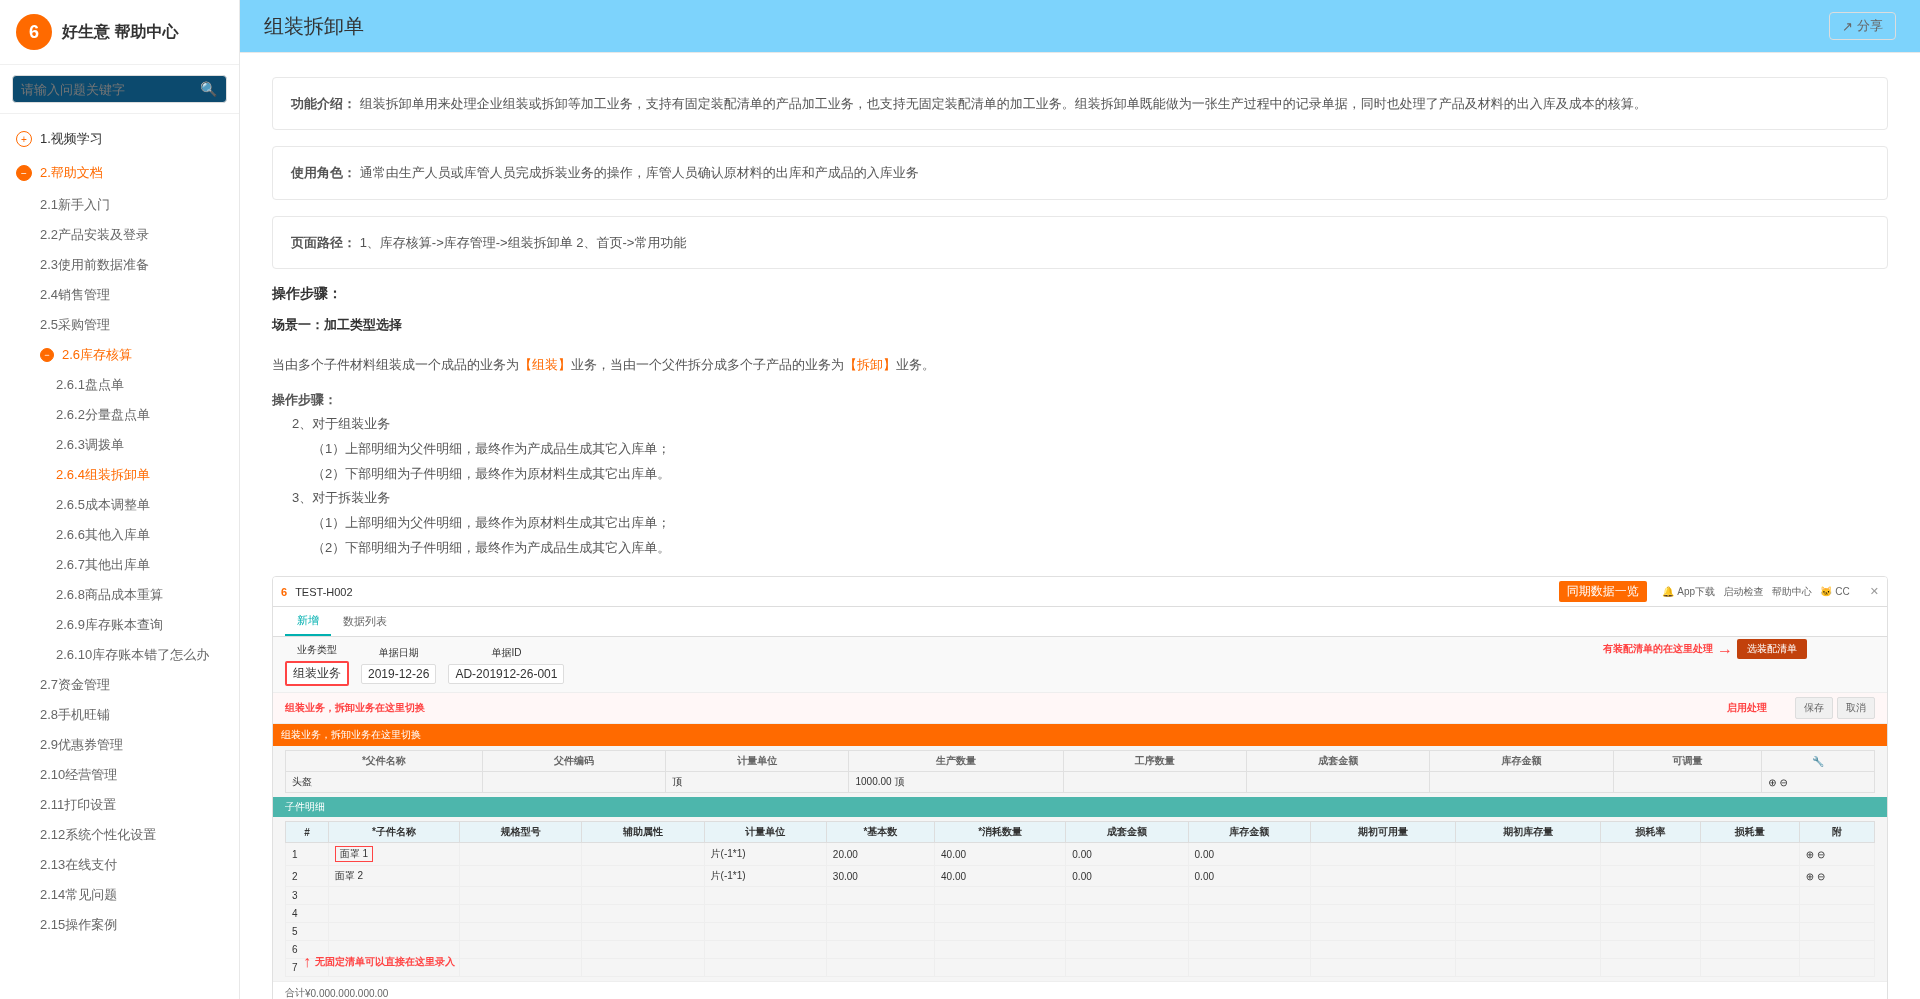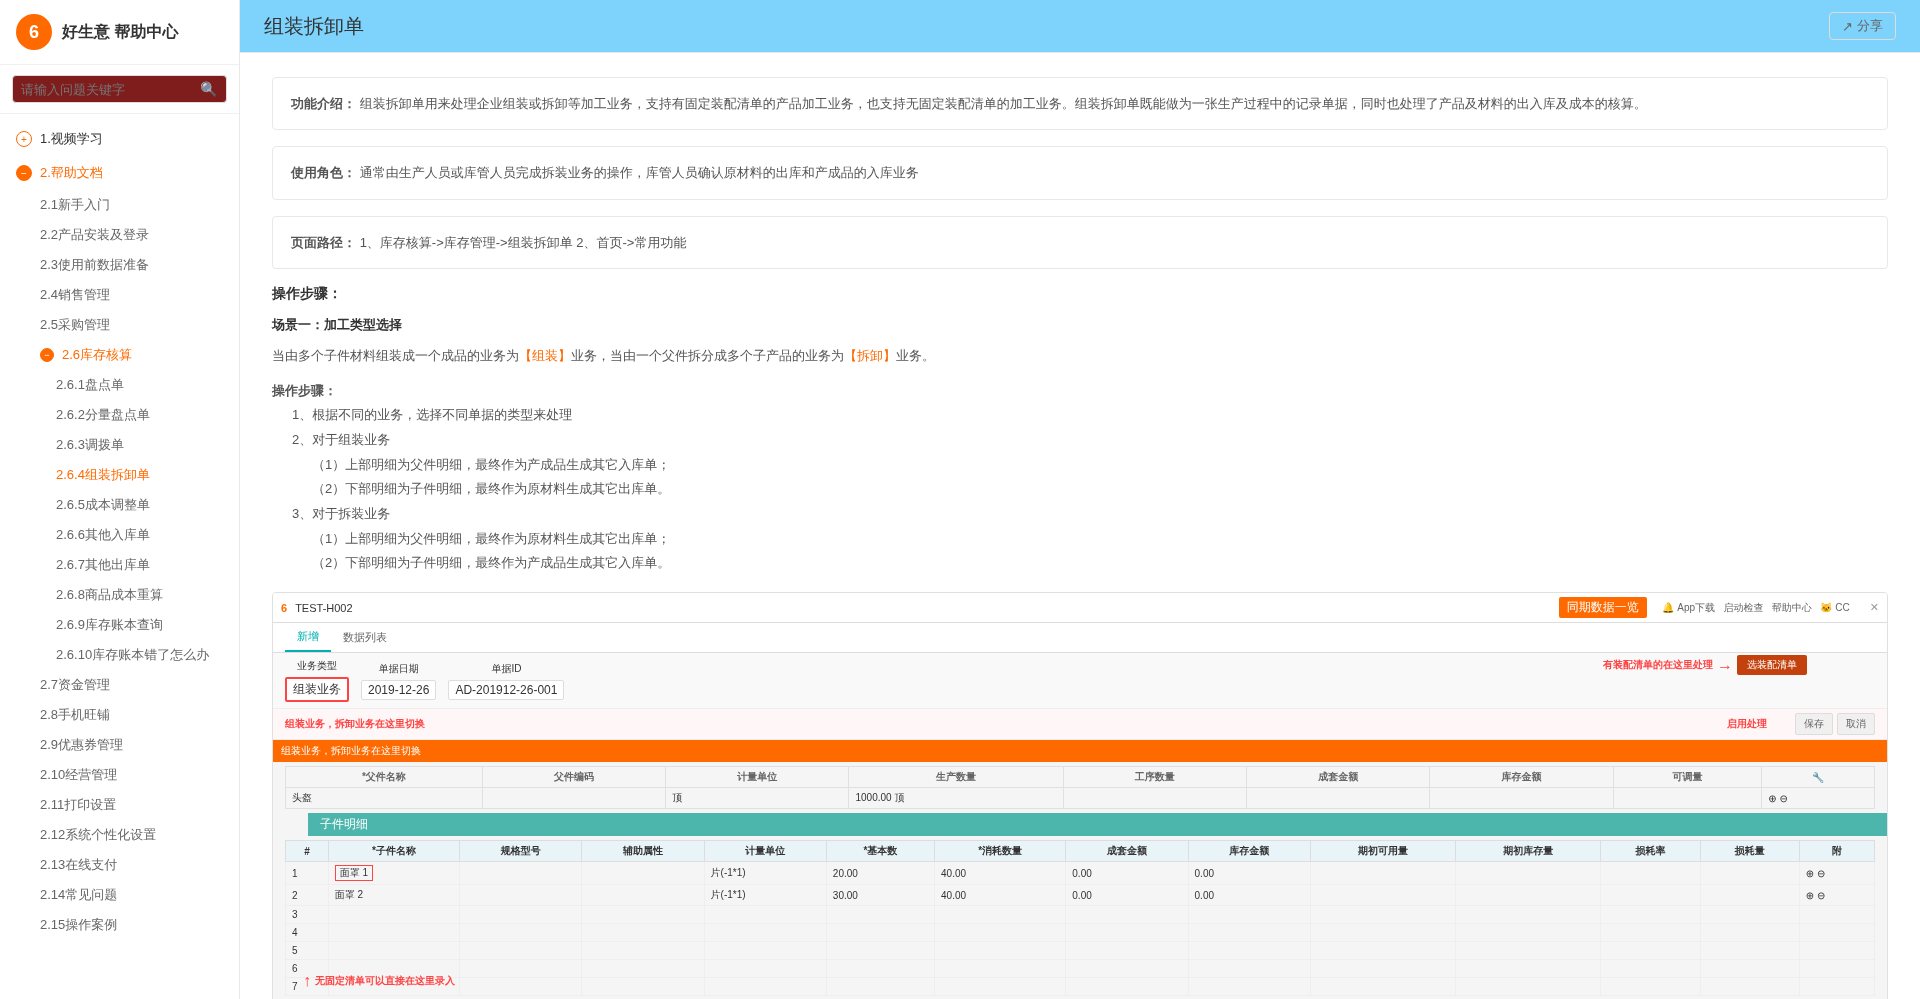--- a/index.html
+++ b/index.html
@@ -49,21 +49,21 @@
       padding: 10px 12px;
       border-bottom: 1px solid #f0f0f0;
     }
 
     .search-box {
       display: flex;
       align-items: center;
       border: 1px solid #ddd;
       border-radius: 4px;
       padding: 5px 8px;
-      background: #7f1d1d;
+      background: #0c4a6e;
     }
 
     .search-box input {
       border: none;
       background: transparent;
       outline: none;
       flex: 1;
       font-size: 13px;
       color: #999;
     }
@@ -439,26 +439,25 @@
       <span style="font-weight:bold;">页面路径：</span>
       <span>1、库存核算-&gt;库存管理-&gt;组装拆卸单 2、首页-&gt;常用功能</span>
     </div>
 
     <div class="steps-section">
       <div class="section-title">操作步骤：</div>
 
       <div class="step-line">
         <strong>场景一：加工类型选择</strong>
       </div>
-      <div class="step-line" style="margin-top:6px;">
+      <div class="step-line" style="margin-top:15px;">
         当由多个子件材料组装成一个成品的业务为<a class="step-link">【组装】</a>业务，当由一个父件拆分成多个子产品的业务为<a class="step-link">【拆卸】</a>业务。
       </div>
 
       <div class="step-line" style="margin-top:10px; font-weight:bold;">操作步骤：</div>
-      <div class="step-line indent-1">1、根据不同的业务，选择不同单据的类型来处理</div>
       <div class="step-line indent-1">2、对于组装业务</div>
       <div class="step-line indent-2">（1）上部明细为父件明细，最终作为产成品生成其它入库单；</div>
       <div class="step-line indent-2">（2）下部明细为子件明细，最终作为原材料生成其它出库单。</div>
       <div class="step-line indent-1">3、对于拆装业务</div>
       <div class="step-line indent-2">（1）上部明细为父件明细，最终作为原材料生成其它出库单；</div>
       <div class="step-line indent-2">（2）下部明细为子件明细，最终作为产成品生成其它入库单。</div>
     </div>
 
     <div class="screenshot-container">
       <div class="sim-ui">
@@ -537,21 +536,21 @@
                 <td></td>
                 <td></td>
                 <td></td>
                 <td></td>
                 <td>⊕ ⊖</td>
               </tr>
             </tbody>
           </table>
         </div>
 
-        <div style="background:#4db6ac; color:#fff; padding:3px 12px; font-size:12px;margin-left:35px;">子件明细</div>
+        <div style="background:#4db6ac; color:#fff; padding:3px 12px; font-size:10px;">子件明细</div>
 
         <div style="padding:4px 12px; position:relative;">
           <table class="sim-sub-table">
             <thead>
               <tr>
                 <th>#</th>
                 <th>*子件名称</th>
                 <th>规格型号</th>
                 <th>辅助属性</th>
                 <th>计量单位</th>

